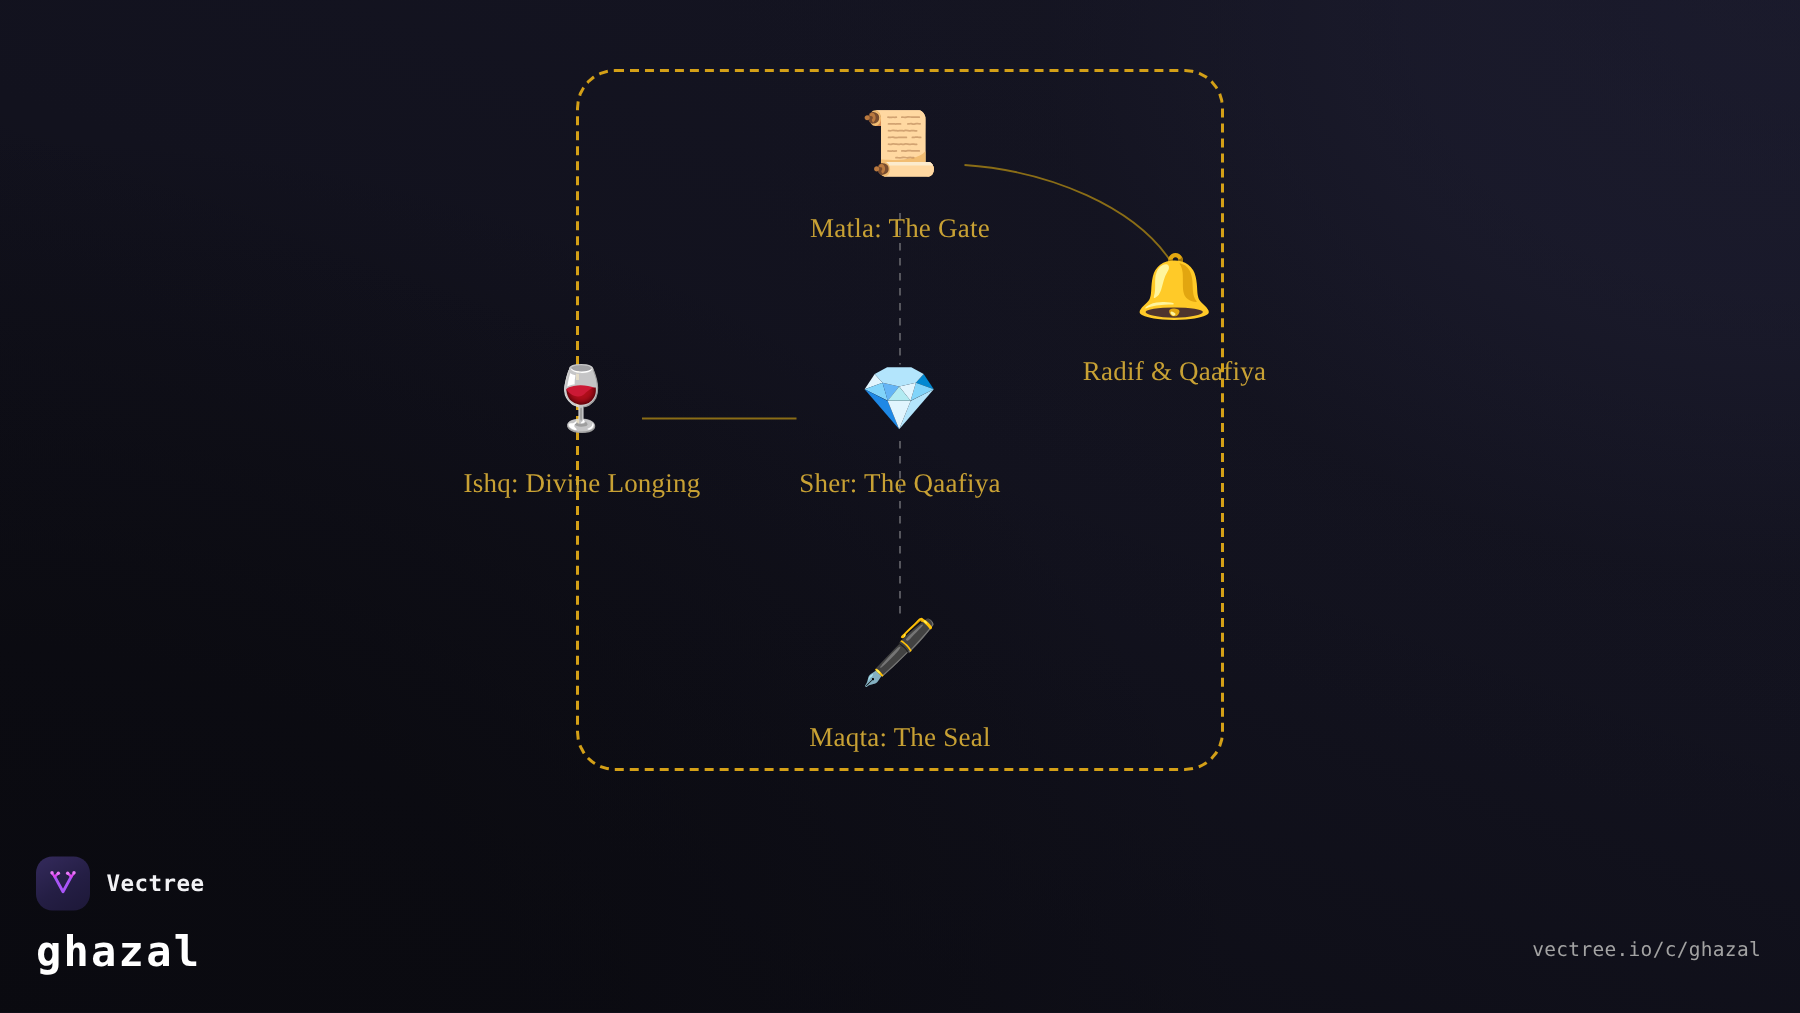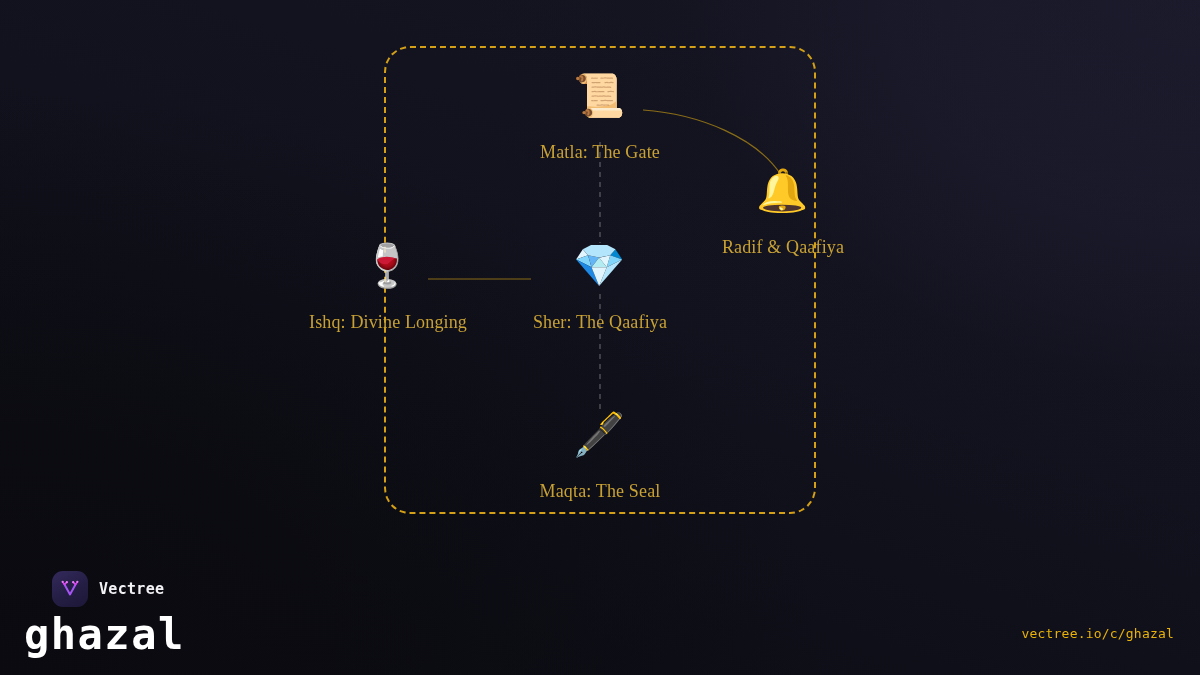--- a/index.html
+++ b/index.html
@@ -87,54 +87,53 @@
   #footer-brand {
     position: absolute;
     left: 24px;
     bottom: 18px;
   }
   #brand-row {
     display: flex;
     align-items: center;
     gap: 11px;
     margin-bottom: 6px;
-    margin-left: 28px;
   }
   #brand-logo {
     width: 36px;
     height: 36px;
     border-radius: 11px;
     background: linear-gradient(150deg, #342a5c 0%, #241e44 55%, #1d1838 100%);
     display: flex;
     align-items: center;
     justify-content: center;
     flex: 0 0 auto;
   }
   #brand-name {
     font-family: "DejaVu Sans Mono", "Liberation Mono", monospace;
     font-size: 15px;
     font-weight: bold;
     color: #f2f2f5;
     letter-spacing: 0.3px;
   }
   #project-title {
     font-family: "DejaVu Sans Mono", "Liberation Mono", monospace;
-    font-size: 42px;
+    font-size: 28px;
     font-weight: bold;
     color: #ffffff;
     letter-spacing: 1.5px;
     line-height: 44px;
   }
   #footer-url {
     position: absolute;
     right: 26px;
     bottom: 34px;
     font-family: "DejaVu Sans Mono", "Liberation Mono", monospace;
     font-size: 13px;
-    color: #eab308;
+    color: #a3a3a3;
     letter-spacing: 0.2px;
   }
 </style>
 </head>
 <body>
 
 <div id="bg-base"></div>
 <div id="bg-glow-tr"></div>
 <div id="bg-glow-bl"></div>
 <div id="bg-vignette"></div>

